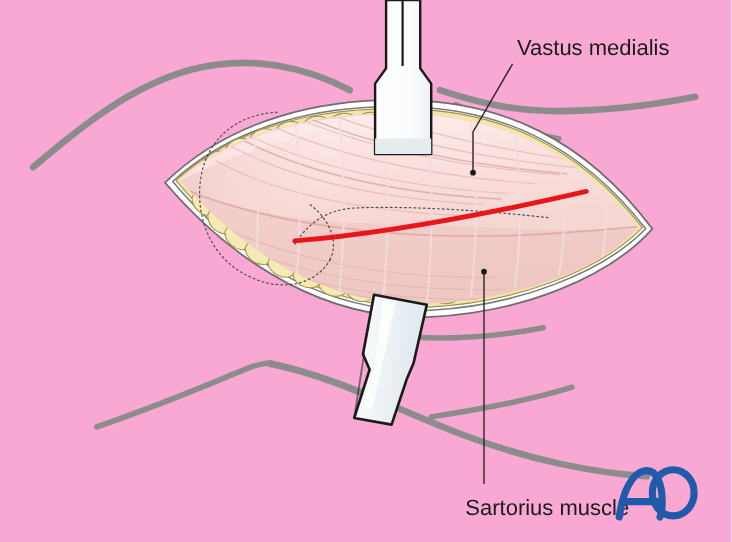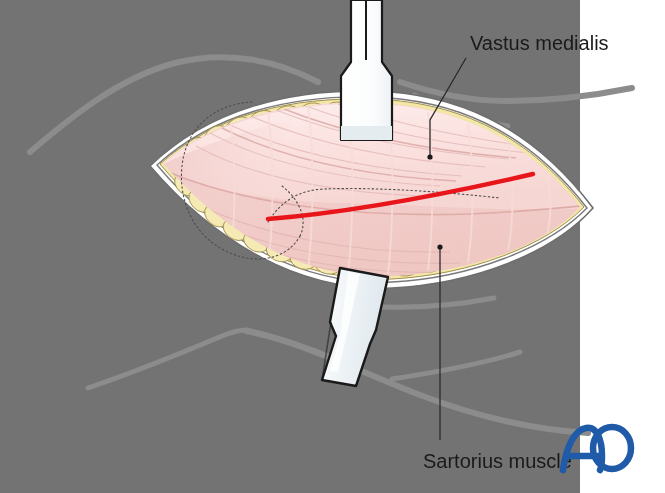--- a/index.html
+++ b/index.html
@@ -9,23 +9,23 @@
     background: #ffffff;
   }
   body {
     width: 665px;
     height: 493px;
     font-family: "Liberation Sans", sans-serif;
     overflow: hidden;
   }
   #figure-root {
     position: relative;
-    width: 580px;
+    width: 665px;
     height: 493px;
-    background: #737373;
+    background: #f9a8d4;
     text-decoration: underline;
   }
   #illustration {
     display: block;
     width: 665px;
     height: 493px;
   }
   .label-text {
     font-family: "Liberation Sans", sans-serif;
     font-size: 20px;

